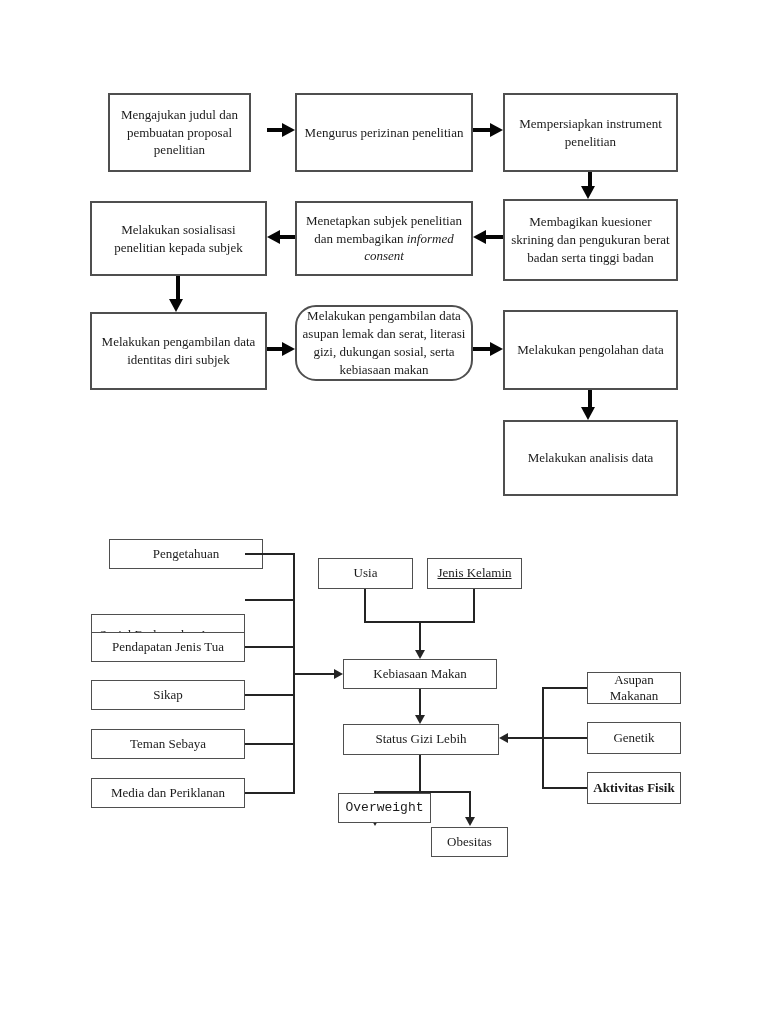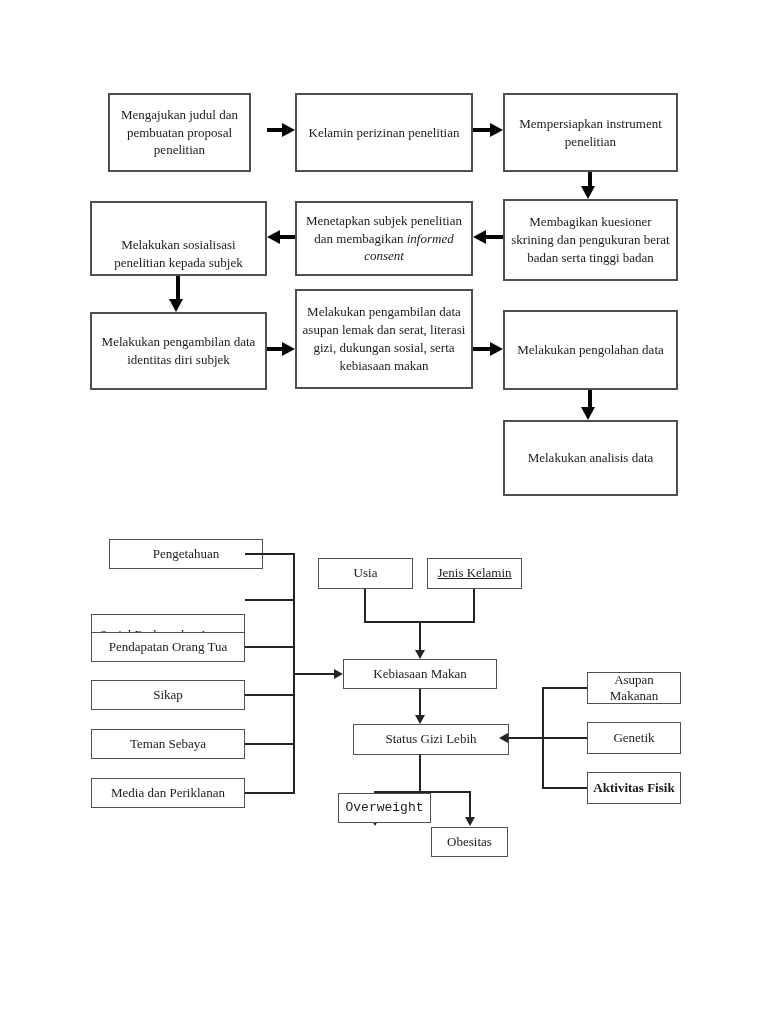--- a/index.html
+++ b/index.html
@@ -38,54 +38,54 @@
 <div id="page">
 
   <div>
 
     <div class="fbox" style="left:108px; top:93px; width:143px; height:79px;text-align:center;">
       <span>Mengajukan judul dan pembuatan proposal penelitian</span>
     </div>
     <div class="tstem-h" style="left:267px; top:128px; width:16px;"></div>
     <div class="thead-r" style="left:282px; top:123px;"></div>
     <div class="fbox" style="left:295px; top:93px; width:178px; height:79px;">
-      <span>Kelamin perizinan penelitian</span>
+      <span>Mengurus perizinan penelitian</span>
     </div>
     <div class="tstem-h" style="left:473px; top:128px; width:17px;"></div>
     <div class="thead-r" style="left:490px; top:123px;"></div>
     <div class="fbox" style="left:503px; top:93px; width:175px; height:79px;">
       <span>Mempersiapkan instrument penelitian</span>
     </div>
 
     <div class="tstem-v" style="left:588px; top:172px; height:14px;"></div>
     <div class="thead-d" style="left:581px; top:186px;"></div>
 
     <div class="fbox" style="left:503px; top:199px; width:175px; height:82px;align-items:center;">
       <span>Membagikan kuesioner skrining dan pengukuran berat badan serta tinggi badan</span>
     </div>
     <div class="thead-l" style="left:473px; top:230px;"></div>
     <div class="tstem-h" style="left:486px; top:235px; width:17px;"></div>
     <div class="fbox" style="left:295px; top:201px; width:178px; height:75px;">
       <span><span>Menetapkan subjek penelitian dan membagikan</span> <span class="it">informed consent</span></span>
     </div>
     <div class="thead-l" style="left:267px; top:230px;"></div>
     <div class="tstem-h" style="left:280px; top:235px; width:15px;"></div>
-    <div class="fbox" style="left:90px; top:201px; width:177px; height:75px;align-items:flex-end;">
+    <div class="fbox" style="left:90px; top:201px; width:177px; height:75px;">
       <span>Melakukan sosialisasi penelitian kepada subjek</span>
     </div>
 
     <div class="tstem-v" style="left:176px; top:276px; height:23px;"></div>
     <div class="thead-d" style="left:169px; top:299px;"></div>
 
     <div class="fbox" style="left:90px; top:312px; width:177px; height:78px;">
       <span>Melakukan pengambilan data identitas diri subjek</span>
     </div>
     <div class="tstem-h" style="left:267px; top:347px; width:16px;"></div>
     <div class="thead-r" style="left:282px; top:342px;"></div>
-    <div class="fbox" style="left:295px; top:289px; width:178px; height:100px;">
+    <div class="fbox" style="left:295px; top:305px; width:178px; height:76px;border-radius:21px;">
       <span>Melakukan pengambilan data asupan lemak dan serat, literasi gizi, dukungan sosial, serta kebiasaan makan</span>
     </div>
     <div class="tstem-h" style="left:473px; top:347px; width:17px;"></div>
     <div class="thead-r" style="left:490px; top:342px;"></div>
     <div class="fbox" style="left:503px; top:310px; width:175px; height:80px;">
       <span>Melakukan pengolahan data</span>
     </div>
 
     <div class="tstem-v" style="left:588px; top:390px; height:17px;"></div>
     <div class="thead-d" style="left:581px; top:407px;"></div>
@@ -97,21 +97,21 @@
 
   <div>
 
     <div class="cbox" style="left:109px; top:539px; width:154px; height:30px;">
       <span>Pengetahuan</span>
     </div>
     <div class="cbox" style="left:91px; top:614px; width:154px; height:42px;text-align:right;">
       <span>Sosial Budaya dan Agama</span>
     </div>
     <div class="cbox" style="left:91px; top:632px; width:154px; height:30px;">
-      <span>Pendapatan Orang Tua</span>
+      <span>Pendapatan Jenis Tua</span>
     </div>
     <div class="cbox" style="left:91px; top:680px; width:154px; height:30px;">
       <span>Sikap</span>
     </div>
     <div class="cbox" style="left:91px; top:729px; width:154px; height:30px;">
       <span>Teman Sebaya</span>
     </div>
     <div class="cbox" style="left:91px; top:778px; width:154px; height:30px;">
       <span>Media dan Periklanan</span>
     </div>
@@ -136,21 +136,21 @@
     <div class="vline" style="left:473px; top:589px; height:34px;"></div>
     <div class="hline" style="left:364px; top:621px; width:111px;"></div>
     <div class="vline" style="left:419px; top:621px; height:30px;"></div>
     <div class="shead-d" style="left:415px; top:650px;"></div>
 
     <div class="cbox" style="left:343px; top:659px; width:154px; height:30px;">
       <span>Kebiasaan Makan</span>
     </div>
     <div class="vline" style="left:419px; top:689px; height:27px;"></div>
     <div class="shead-d" style="left:415px; top:715px;"></div>
-    <div class="cbox" style="left:343px; top:724px; width:156px; height:31px;margin-left:10px;">
+    <div class="cbox" style="left:343px; top:724px; width:156px; height:31px;">
       <span>Status Gizi Lebih</span>
     </div>
 
     <div class="cbox" style="left:587px; top:672px; width:94px; height:32px;">
       <span>Asupan Makanan</span>
     </div>
     <div class="cbox" style="left:587px; top:722px; width:94px; height:32px;">
       <span>Genetik</span>
     </div>
     <div class="cbox" style="left:587px; top:772px; width:94px; height:32px;font-weight:bold;">

